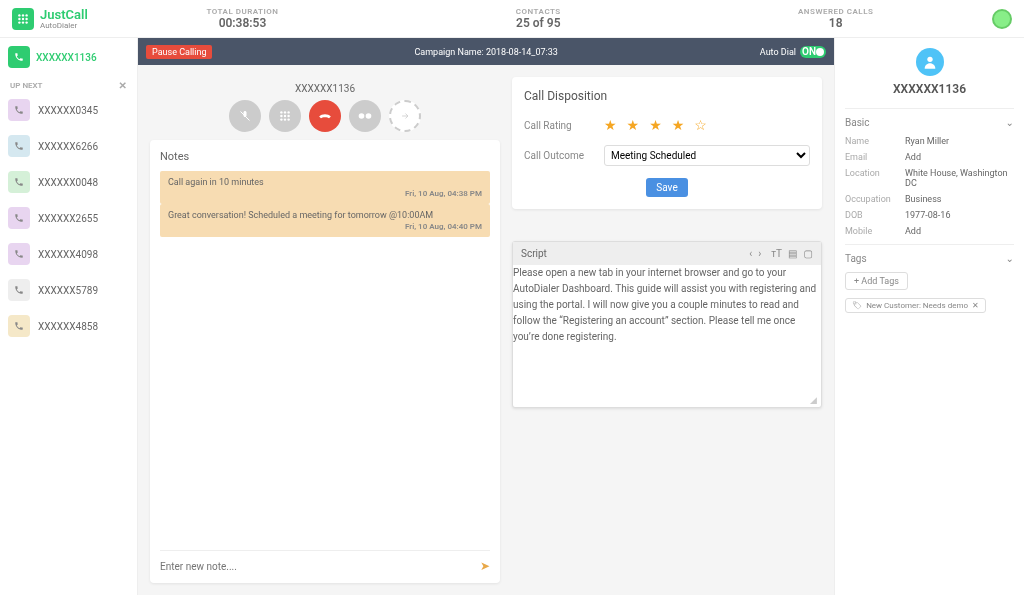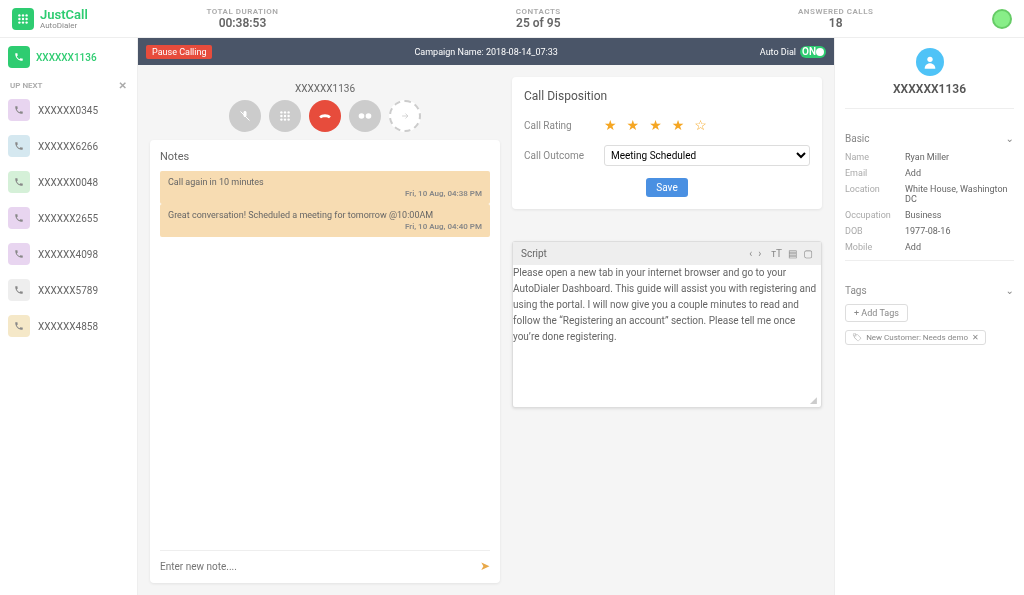--- a/index.html
+++ b/index.html
@@ -61,21 +61,21 @@
 .save-btn{background:#4a90e2;color:#fff;border:none;padding:4px 10px;border-radius:3px;font-size:10px;margin:0 auto;display:block}
 .script{background:#fff;border:1px solid #ddd;border-radius:3px;box-shadow:0 1px 3px rgba(0,0,0,.1);margin-top:20px}
 .script-hdr{background:#eee;padding:6px 8px;display:flex;align-items:center;font-size:10px;color:#666}
 .script-hdr .ttl{flex:1}
 .script-hdr .ctl{margin-left:6px;color:#888;cursor:pointer}
 .script-body{font-size:10px;line-height:1.6;color:#666;height:130px;overflow:auto;position:relative}
 .right-panel{width:190px;background:#fff;border-left:1px solid #eee;padding:10px}
 .profile{text-align:center;margin-bottom:12px}
 .profile-avatar{width:28px;height:28px;border-radius:50%;background:#4fc3f7;margin:0 auto 6px;display:flex;align-items:center;justify-content:center;color:#fff}
 .profile-name{font-size:12px;font-weight:600;color:#555}
-.section{border-top:1px solid #eee;padding-top:24px;margin-top:8px}
+.section{border-top:1px solid #eee;padding-top:8px;margin-top:8px}
 .section-hdr{display:flex;justify-content:space-between;align-items:center;font-size:10px;color:#888;margin-bottom:8px;cursor:pointer}
 .info-row{display:flex;margin-bottom:6px;font-size:9px}
 .info-label{width:60px;color:#aaa}
 .info-val{flex:1;color:#666}
 .add-tags-btn{border:1px solid #ddd;padding:3px 8px;border-radius:3px;font-size:9px;color:#888;background:#fff;margin-bottom:8px}
 .tag-chip{display:inline-flex;align-items:center;gap:4px;border:1px solid #ddd;padding:2px 6px;border-radius:3px;font-size:8px;color:#888}
 .phone-svg{width:10px;height:10px}
 </style>
 </head>
 <body>

